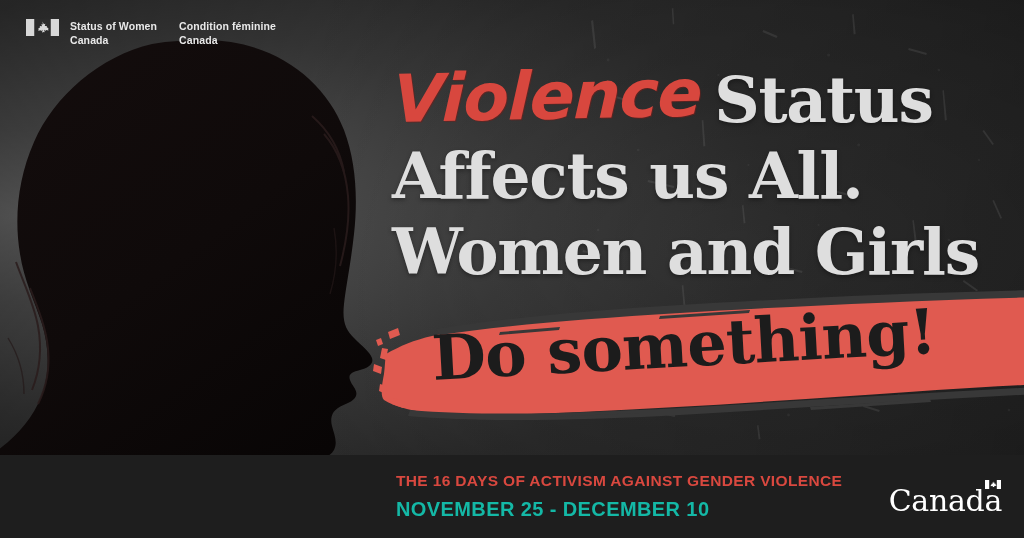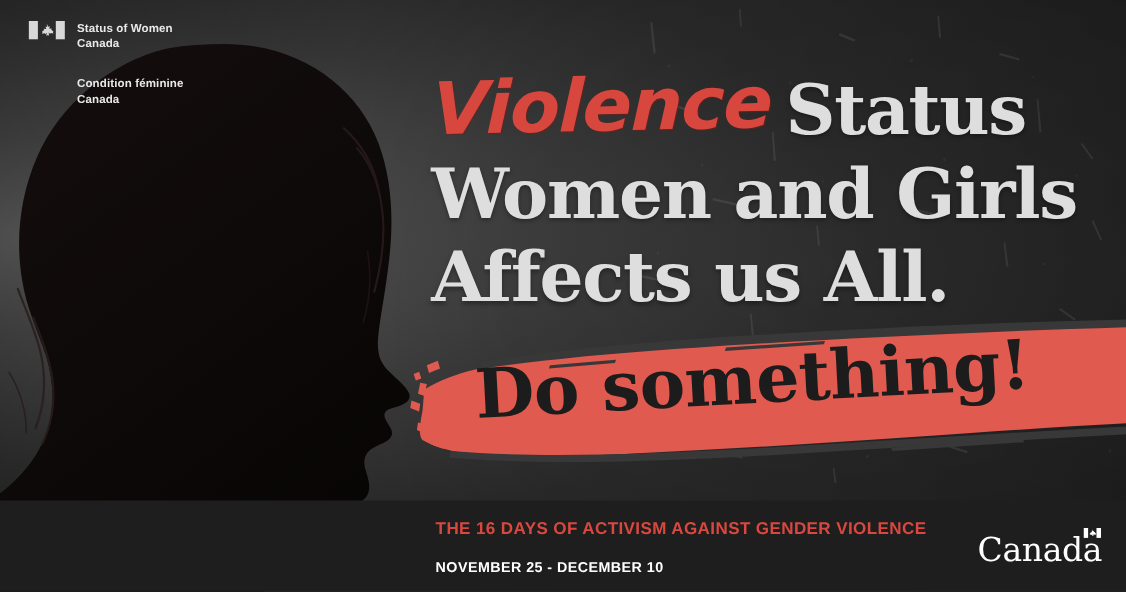--- a/index.html
+++ b/index.html
@@ -68,21 +68,20 @@
     top: 19px;
     display: flex;
     align-items: flex-start;
     gap: 11px;
     z-index: 6;
   }
   .fip-flag { display:block; }
   .fip-text {
     display: flex;
     gap: 22px;
-    flex-direction: column;
   }
   .fip-col {
     color: #e9e9e9;
     font-size: 10.5px;
     font-weight: bold;
     line-height: 1.35;
     letter-spacing: 0.1px;
     white-space: nowrap;
   }
 
@@ -160,27 +159,27 @@
   }
   .bb-line1 {
     color: #d9483f;
     font-size: 15.5px;
     font-weight: bold;
     letter-spacing: 0.35px;
     white-space: nowrap;
     line-height: 1.5;
   }
   .bb-line2 {
-    color: #ffffff;
-    font-size: 13px;
+    color: #14b8a6;
+    font-size: 20px;
     font-weight: bold;
     letter-spacing: 0.4px;
     white-space: nowrap;
     line-height: 1.55;
-    margin-top: 14px;
+    margin-top: 2px;
   }
 
   
   .wordmark {
     position: absolute;
     right: 22px;
     bottom: 22px;
     z-index: 8;
     display: inline-block;
   }
@@ -328,22 +327,22 @@
         <div>Condition féminine</div>
         <div>Canada</div>
       </div>
     </div>
   </div>
 
   <div class="headline">
     <div class="hl-line">
       <span class="hl-violence">Violence</span><span>Status</span>
     </div>
+    <div class="hl-line">Affects us All.</div>
     <div class="hl-line">Women and Girls</div>
-    <div class="hl-line">Affects us All.</div>
   </div>
 
   <div class="banner">
     <svg width="660" height="140" viewBox="0 0 660 140">
       <g fill="#e05a50">
         <path d="M6 66
           C20 58 34 52 52 48
           C96 38 150 33 210 28
           C300 21 400 15 500 11
           C560 9 620 7 662 6

